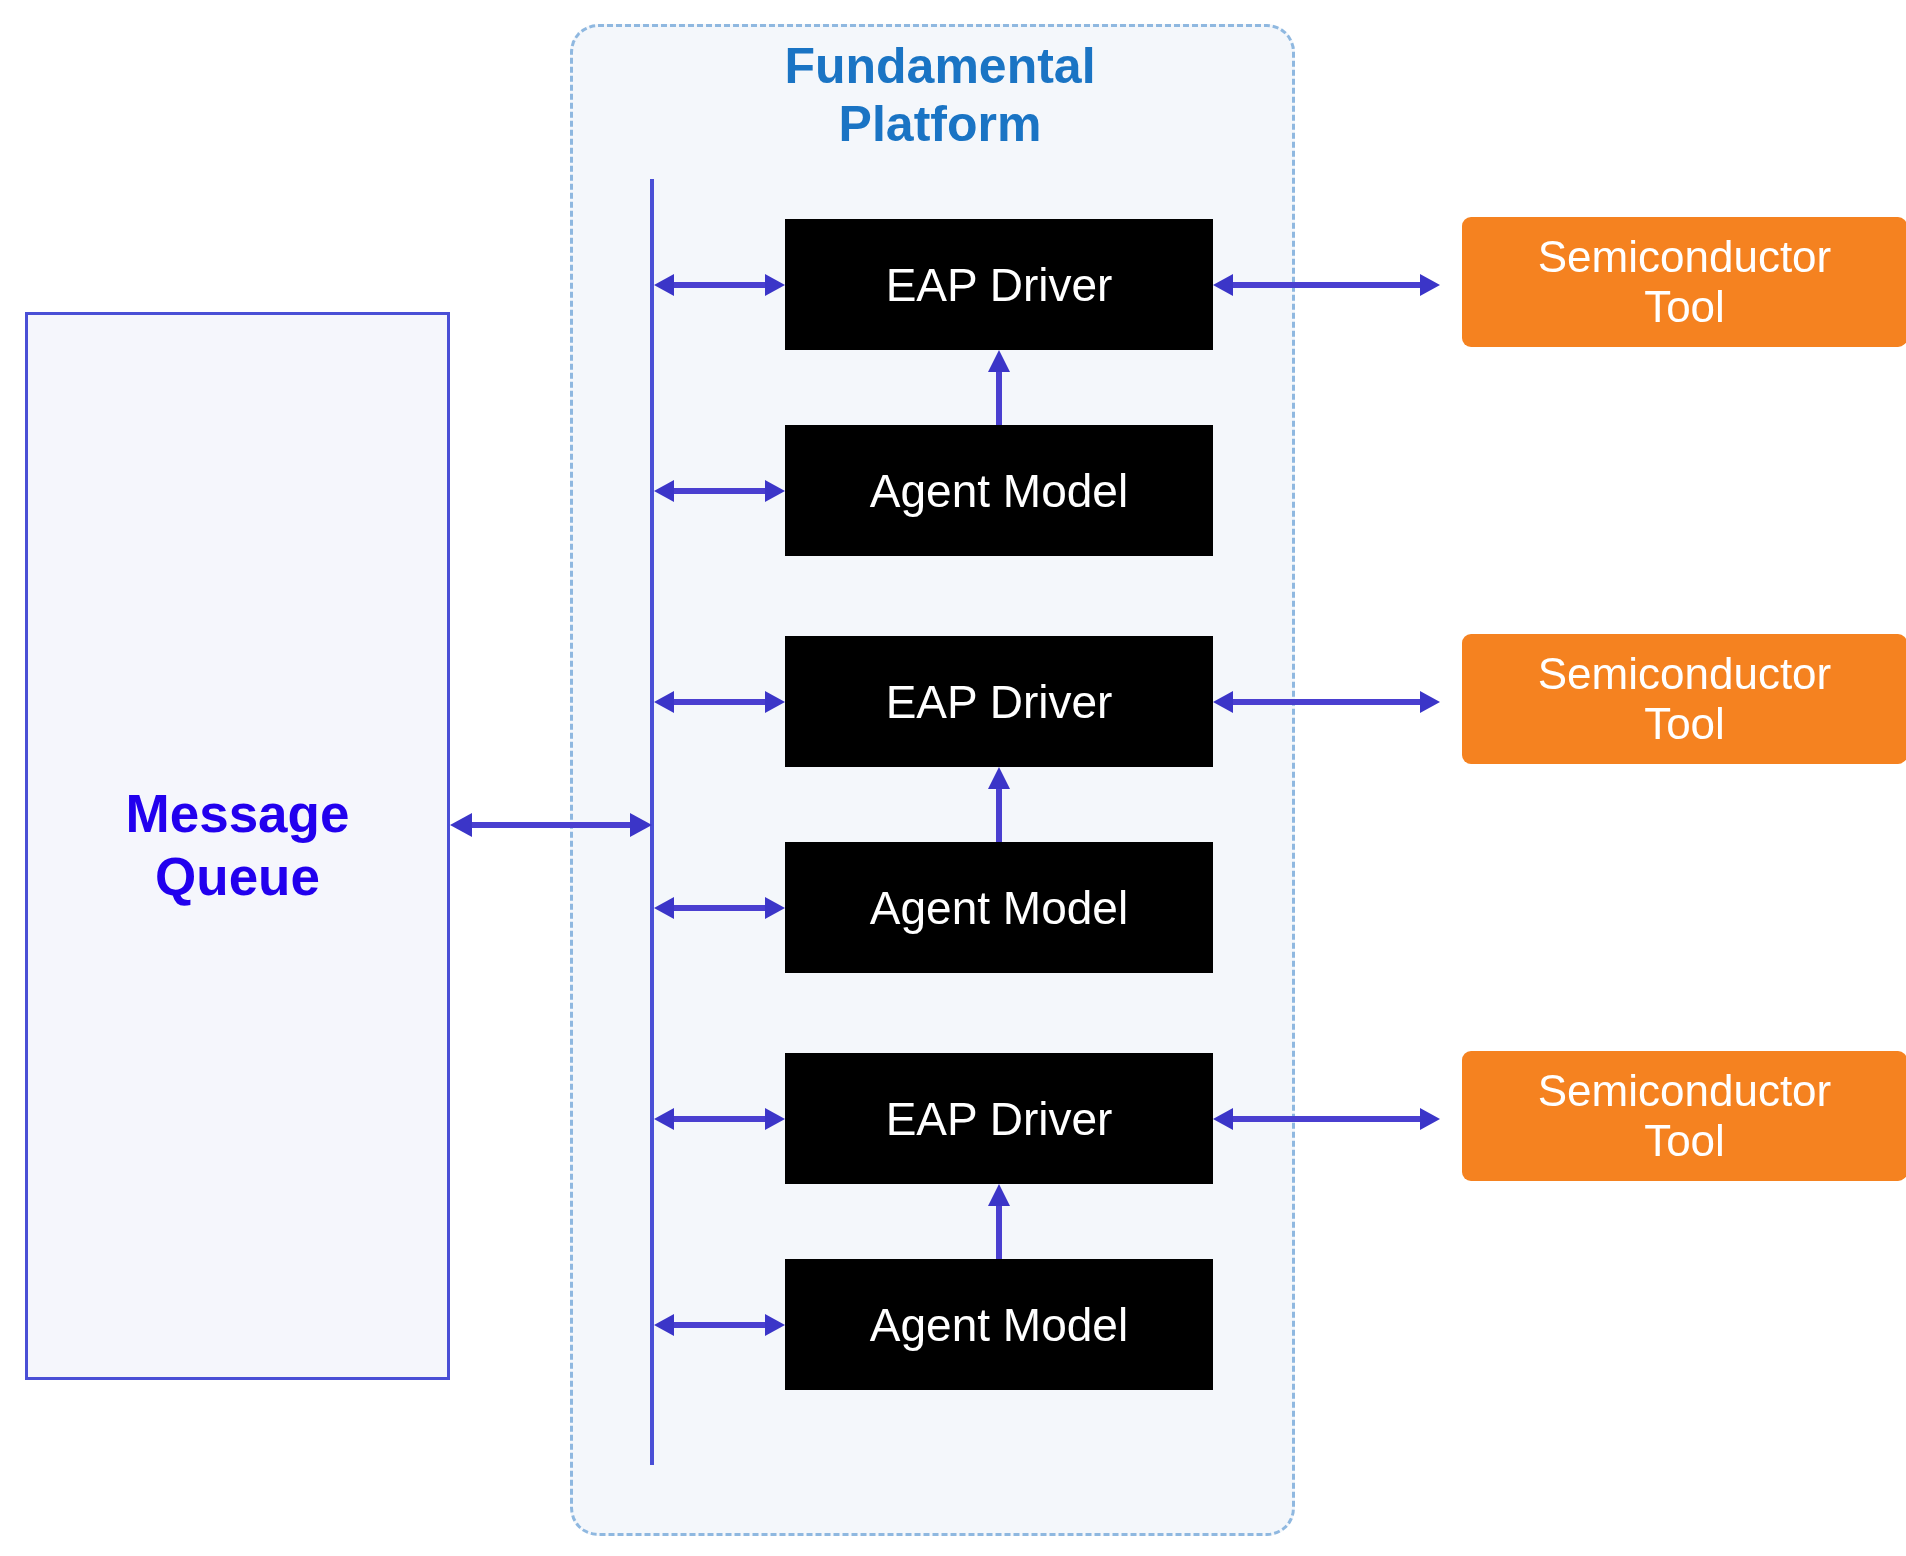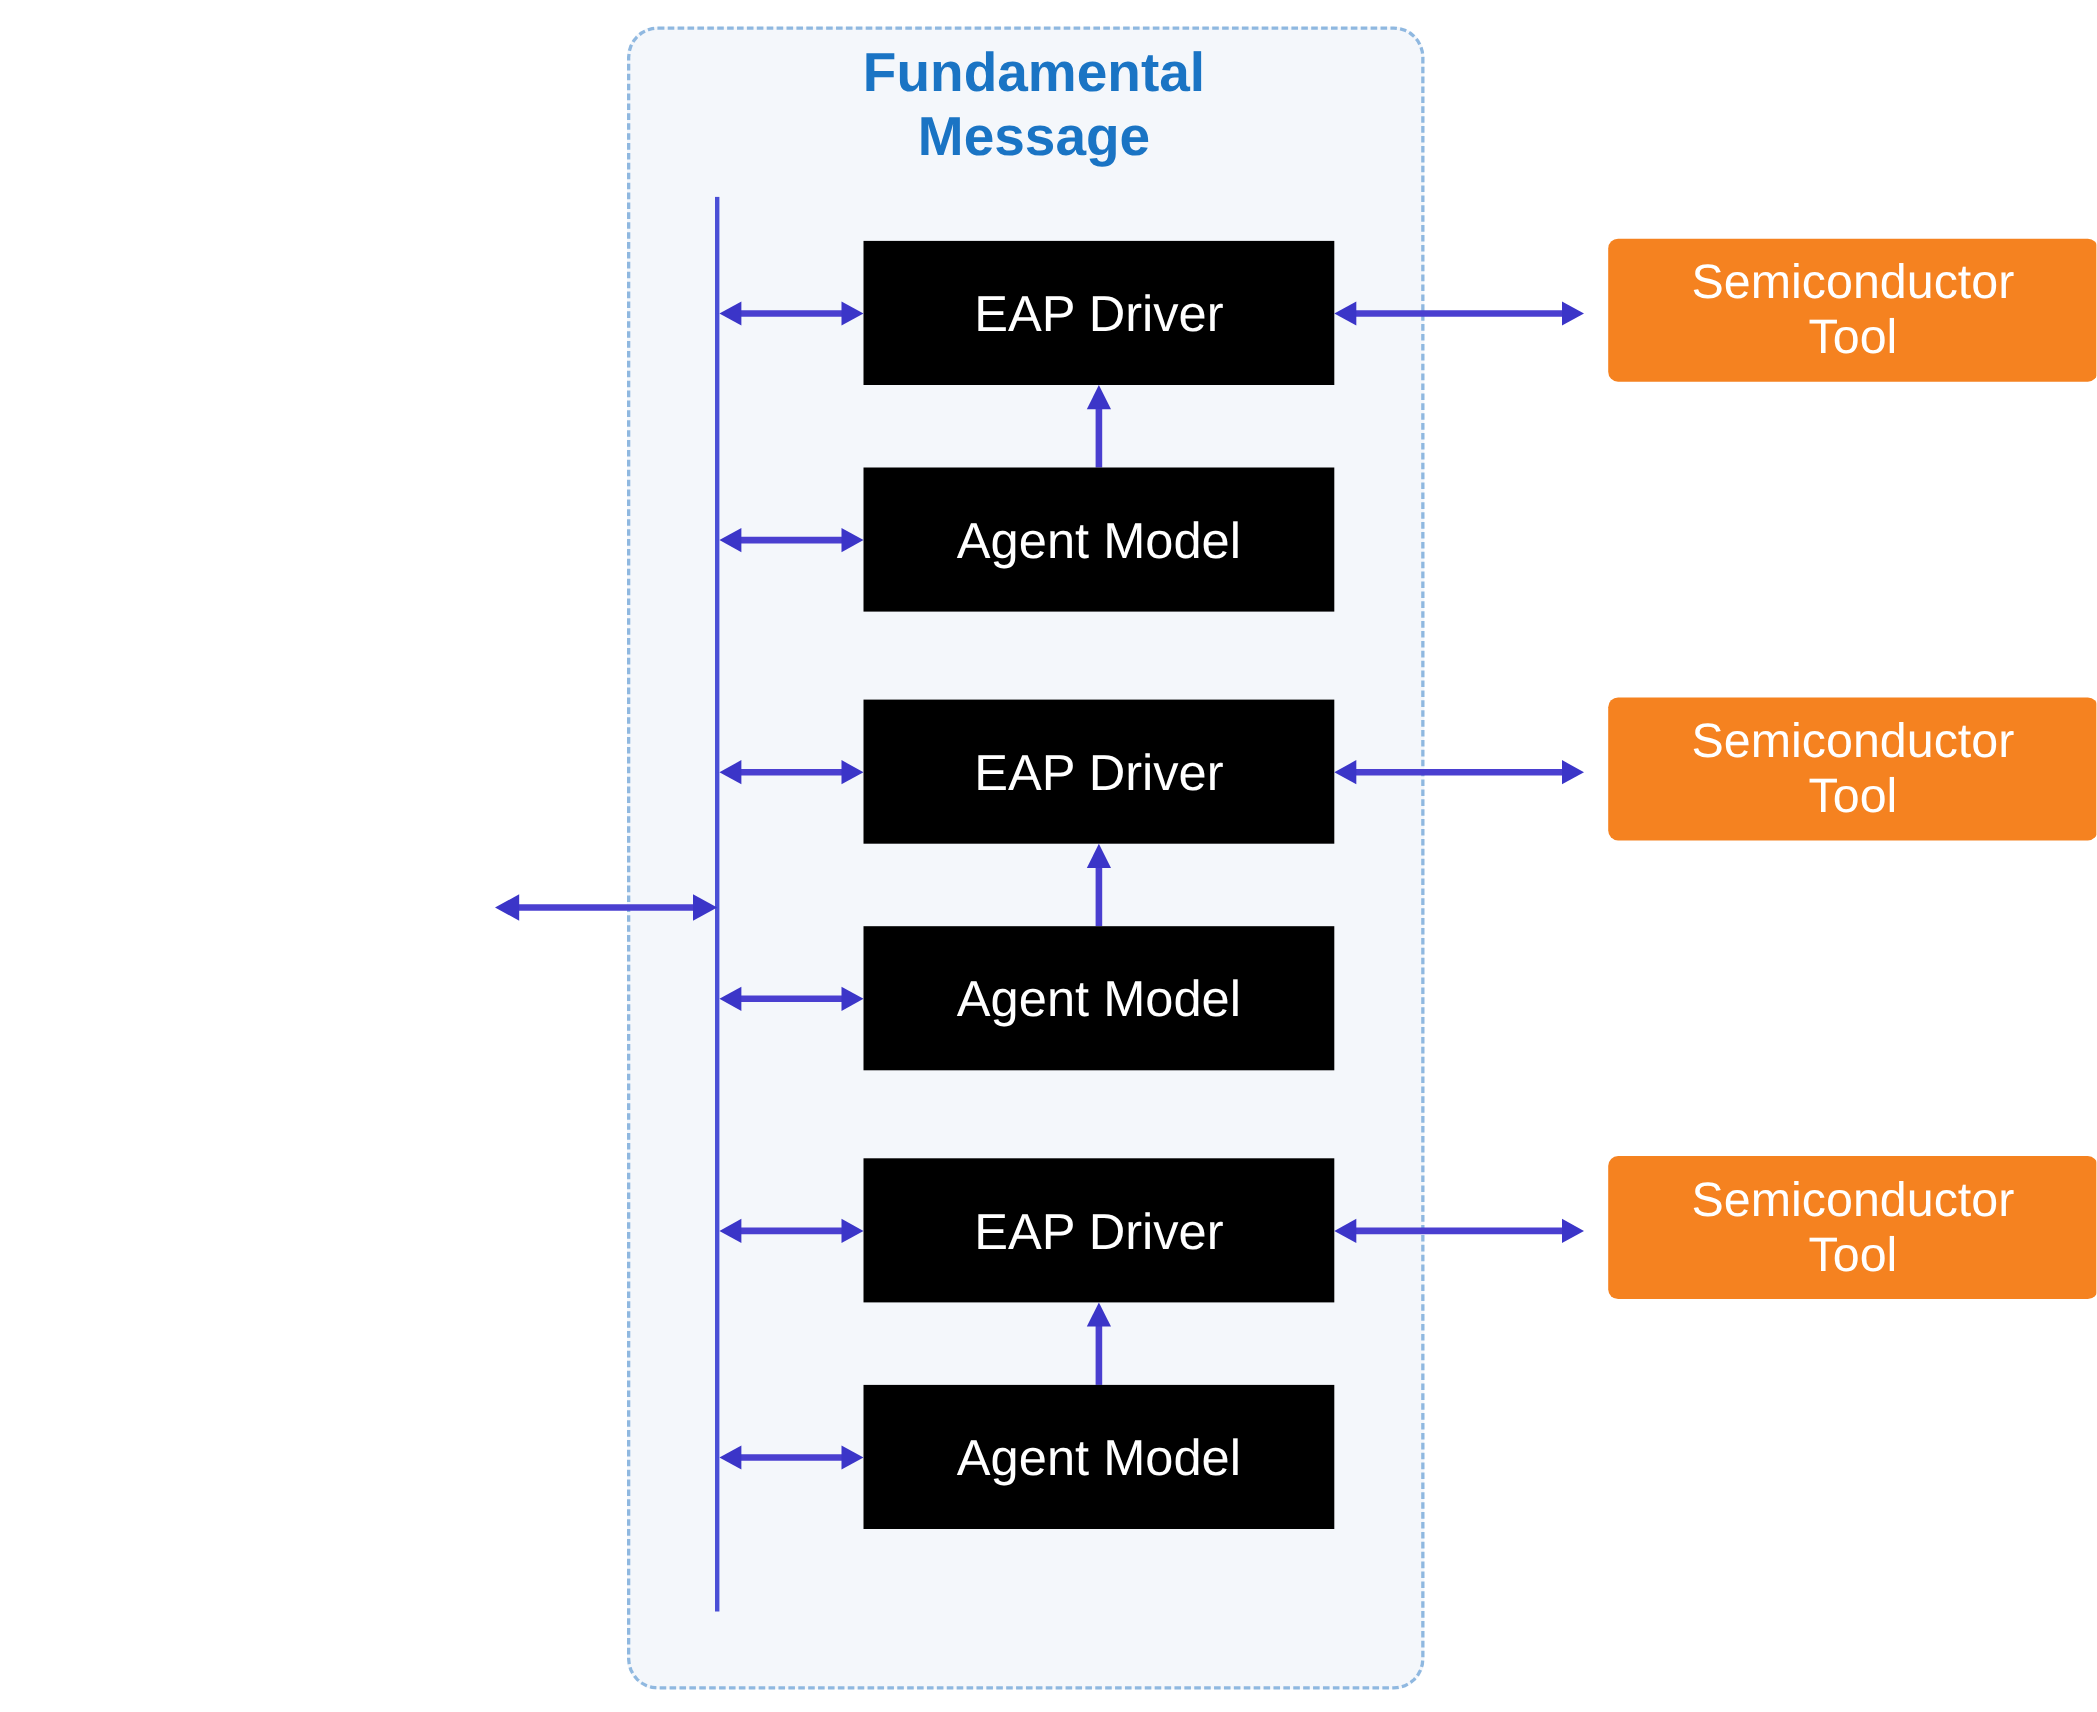--- a/index.html
+++ b/index.html
@@ -54,26 +54,32 @@
   
   .arrow-h{height:36px;}
   .arrow-v{width:36px;}
   .arrow-h svg,.arrow-v svg{display:block;overflow:visible;}
 </style>
 </head>
 <body>
 
 <div id="canvas">
 
+  <div class="abs" id="message-queue">
+    <div class="mq-label">
+      <div>Message</div>
+      <div>Queue</div>
+    </div>
+  </div>
 
   <div class="abs" id="platform"></div>
 
   <div class="abs" id="platform-title">
     <div>Fundamental</div>
-    <div>Message</div>
+    <div>Platform</div>
   </div>
 
   <div class="abs" id="bus-line"></div>
 
   <div class="abs blue-box" style="top:219px">
     <span>EAP Driver</span>
   </div>
 
   <div class="abs arrow-h" style="left:654px;top:267px;width:131px">
     <svg width="131" height="36" viewBox="0 0 131 36">

